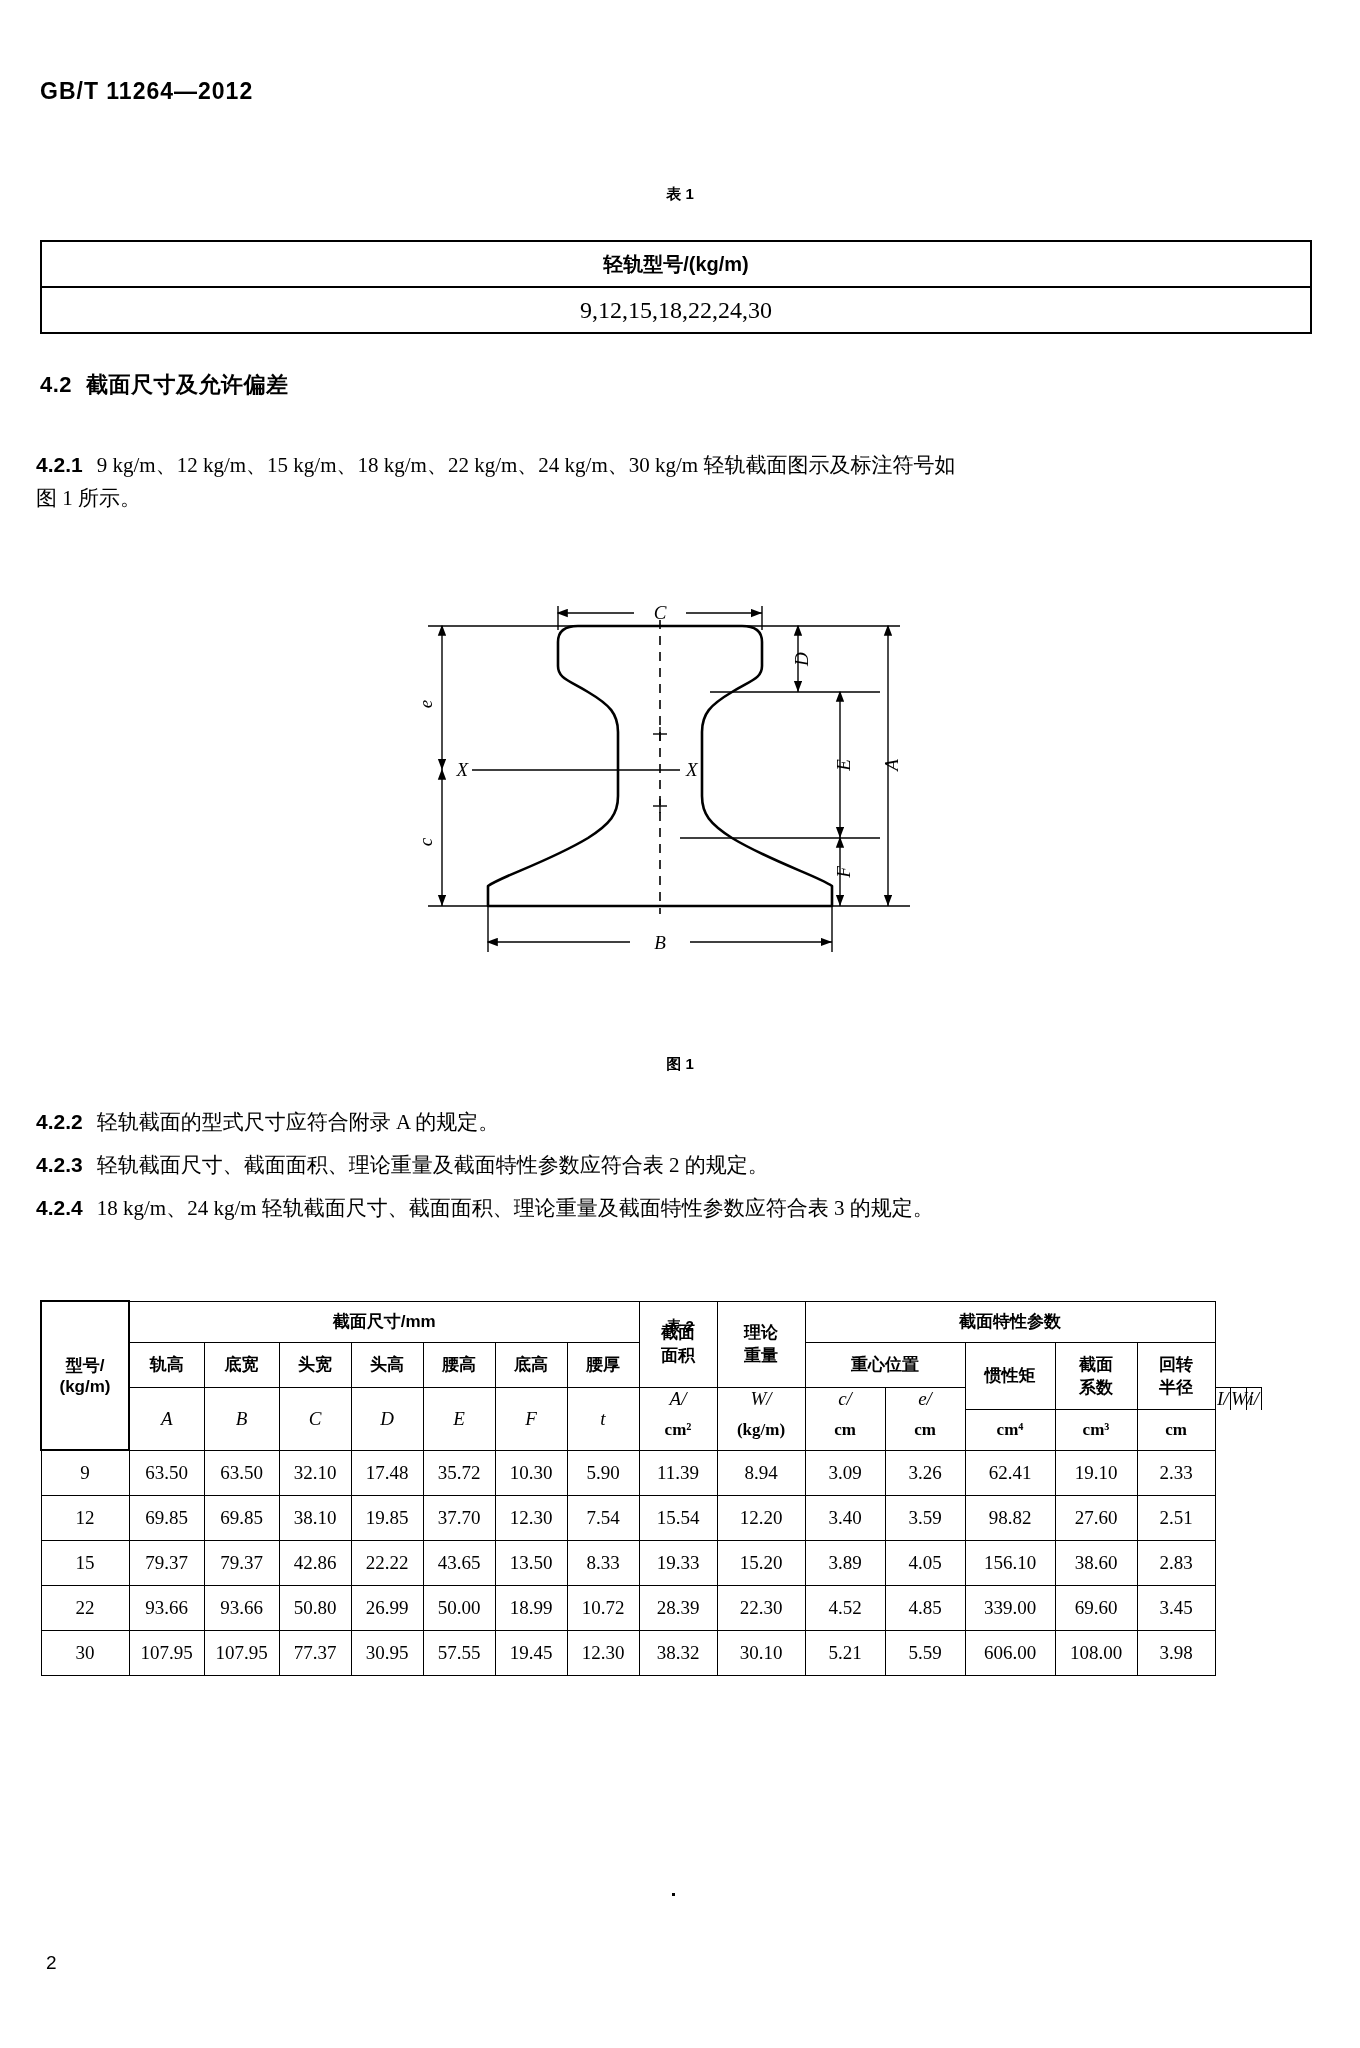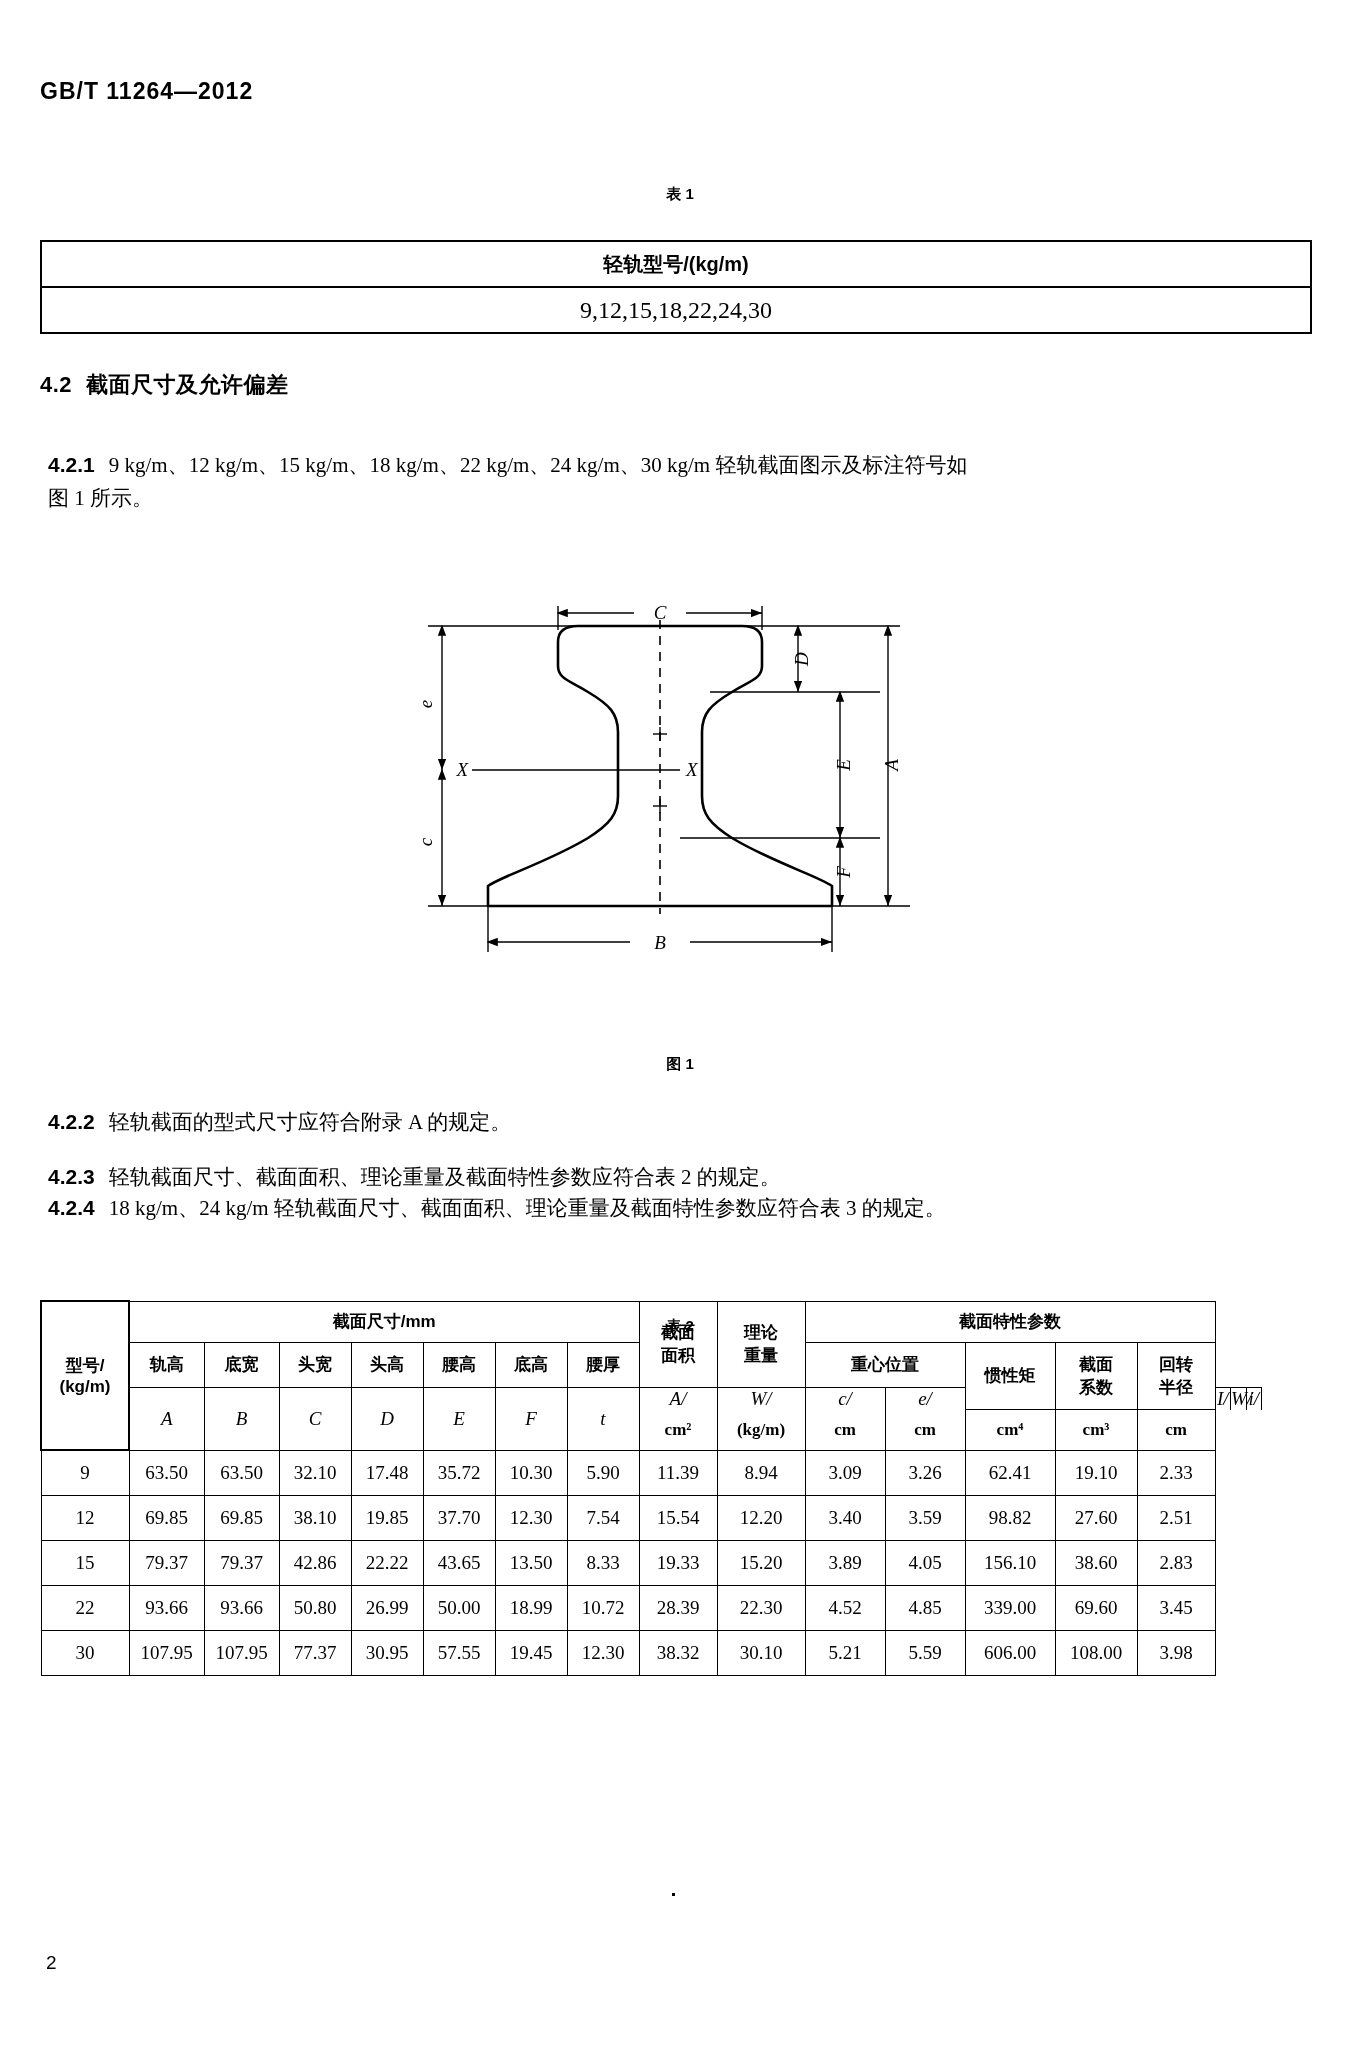--- a/index.html
+++ b/index.html
@@ -34,21 +34,21 @@
     font-size:24px; font-family:"Liberation Serif","DejaVu Serif",serif;
   }
   .t1 td.head{font-family:"Liberation Sans","DejaVu Sans",sans-serif;font-weight:bold;font-size:20px;}
   
   .h3{
     position:absolute; left:40px;
     font-family:"Liberation Sans","DejaVu Sans",sans-serif;
     font-weight:bold; font-size:22px; letter-spacing:.5px;
   }
   .para{
-    position:absolute; left:48px; width:1280px;
+    position:absolute; left:36px; width:1280px;
     font-size:21px; line-height:33px;
   }
   .para .num{font-family:"Liberation Sans","DejaVu Sans",sans-serif;font-weight:bold;}
   .sp{display:inline-block;width:14px;}
   
   #figure1{position:absolute; left:380px; top:600px; width:560px; height:380px;}
   #figure1-caption{position:absolute; left:0; top:1055px; width:1360px;}
   
   #table2-caption{position:absolute; left:0; top:1317px; width:1360px;}
   .t2{
@@ -187,21 +187,21 @@
     <line x1="108" y1="342" x2="250" y2="342" stroke="#000" stroke-width="1.4" marker-start="url(#arS)"></line>
     <line x1="310" y1="342" x2="452" y2="342" stroke="#000" stroke-width="1.4" marker-end="url(#ar)"></line>
     <text x="280" y="349" font-family="Liberation Serif, serif" font-style="italic" font-size="19" text-anchor="middle">B</text>
   </svg>
 
   <div class="tbl-caption" id="figure1-caption">图 1</div>
 
   <div class="para" style="top:1105px;">
     <span class="num">4.2.2</span><span class="sp"></span><span>轻轨截面的型式尺寸应符合附录 A 的规定。</span>
   </div>
-  <div class="para" style="top:1148px;margin-top:12px;">
+  <div class="para" style="top:1148px;">
     <span class="num">4.2.3</span><span class="sp"></span><span>轻轨截面尺寸、截面面积、理论重量及截面特性参数应符合表 2 的规定。</span>
   </div>
   <div class="para" style="top:1191px;">
     <span class="num">4.2.4</span><span class="sp"></span><span>18 kg/m、24 kg/m 轻轨截面尺寸、截面面积、理论重量及截面特性参数应符合表 3 的规定。</span>
   </div>
 
   <div class="tbl-caption" id="table2-caption">表 2</div>
 
   <table class="t2">
     <colgroup>

